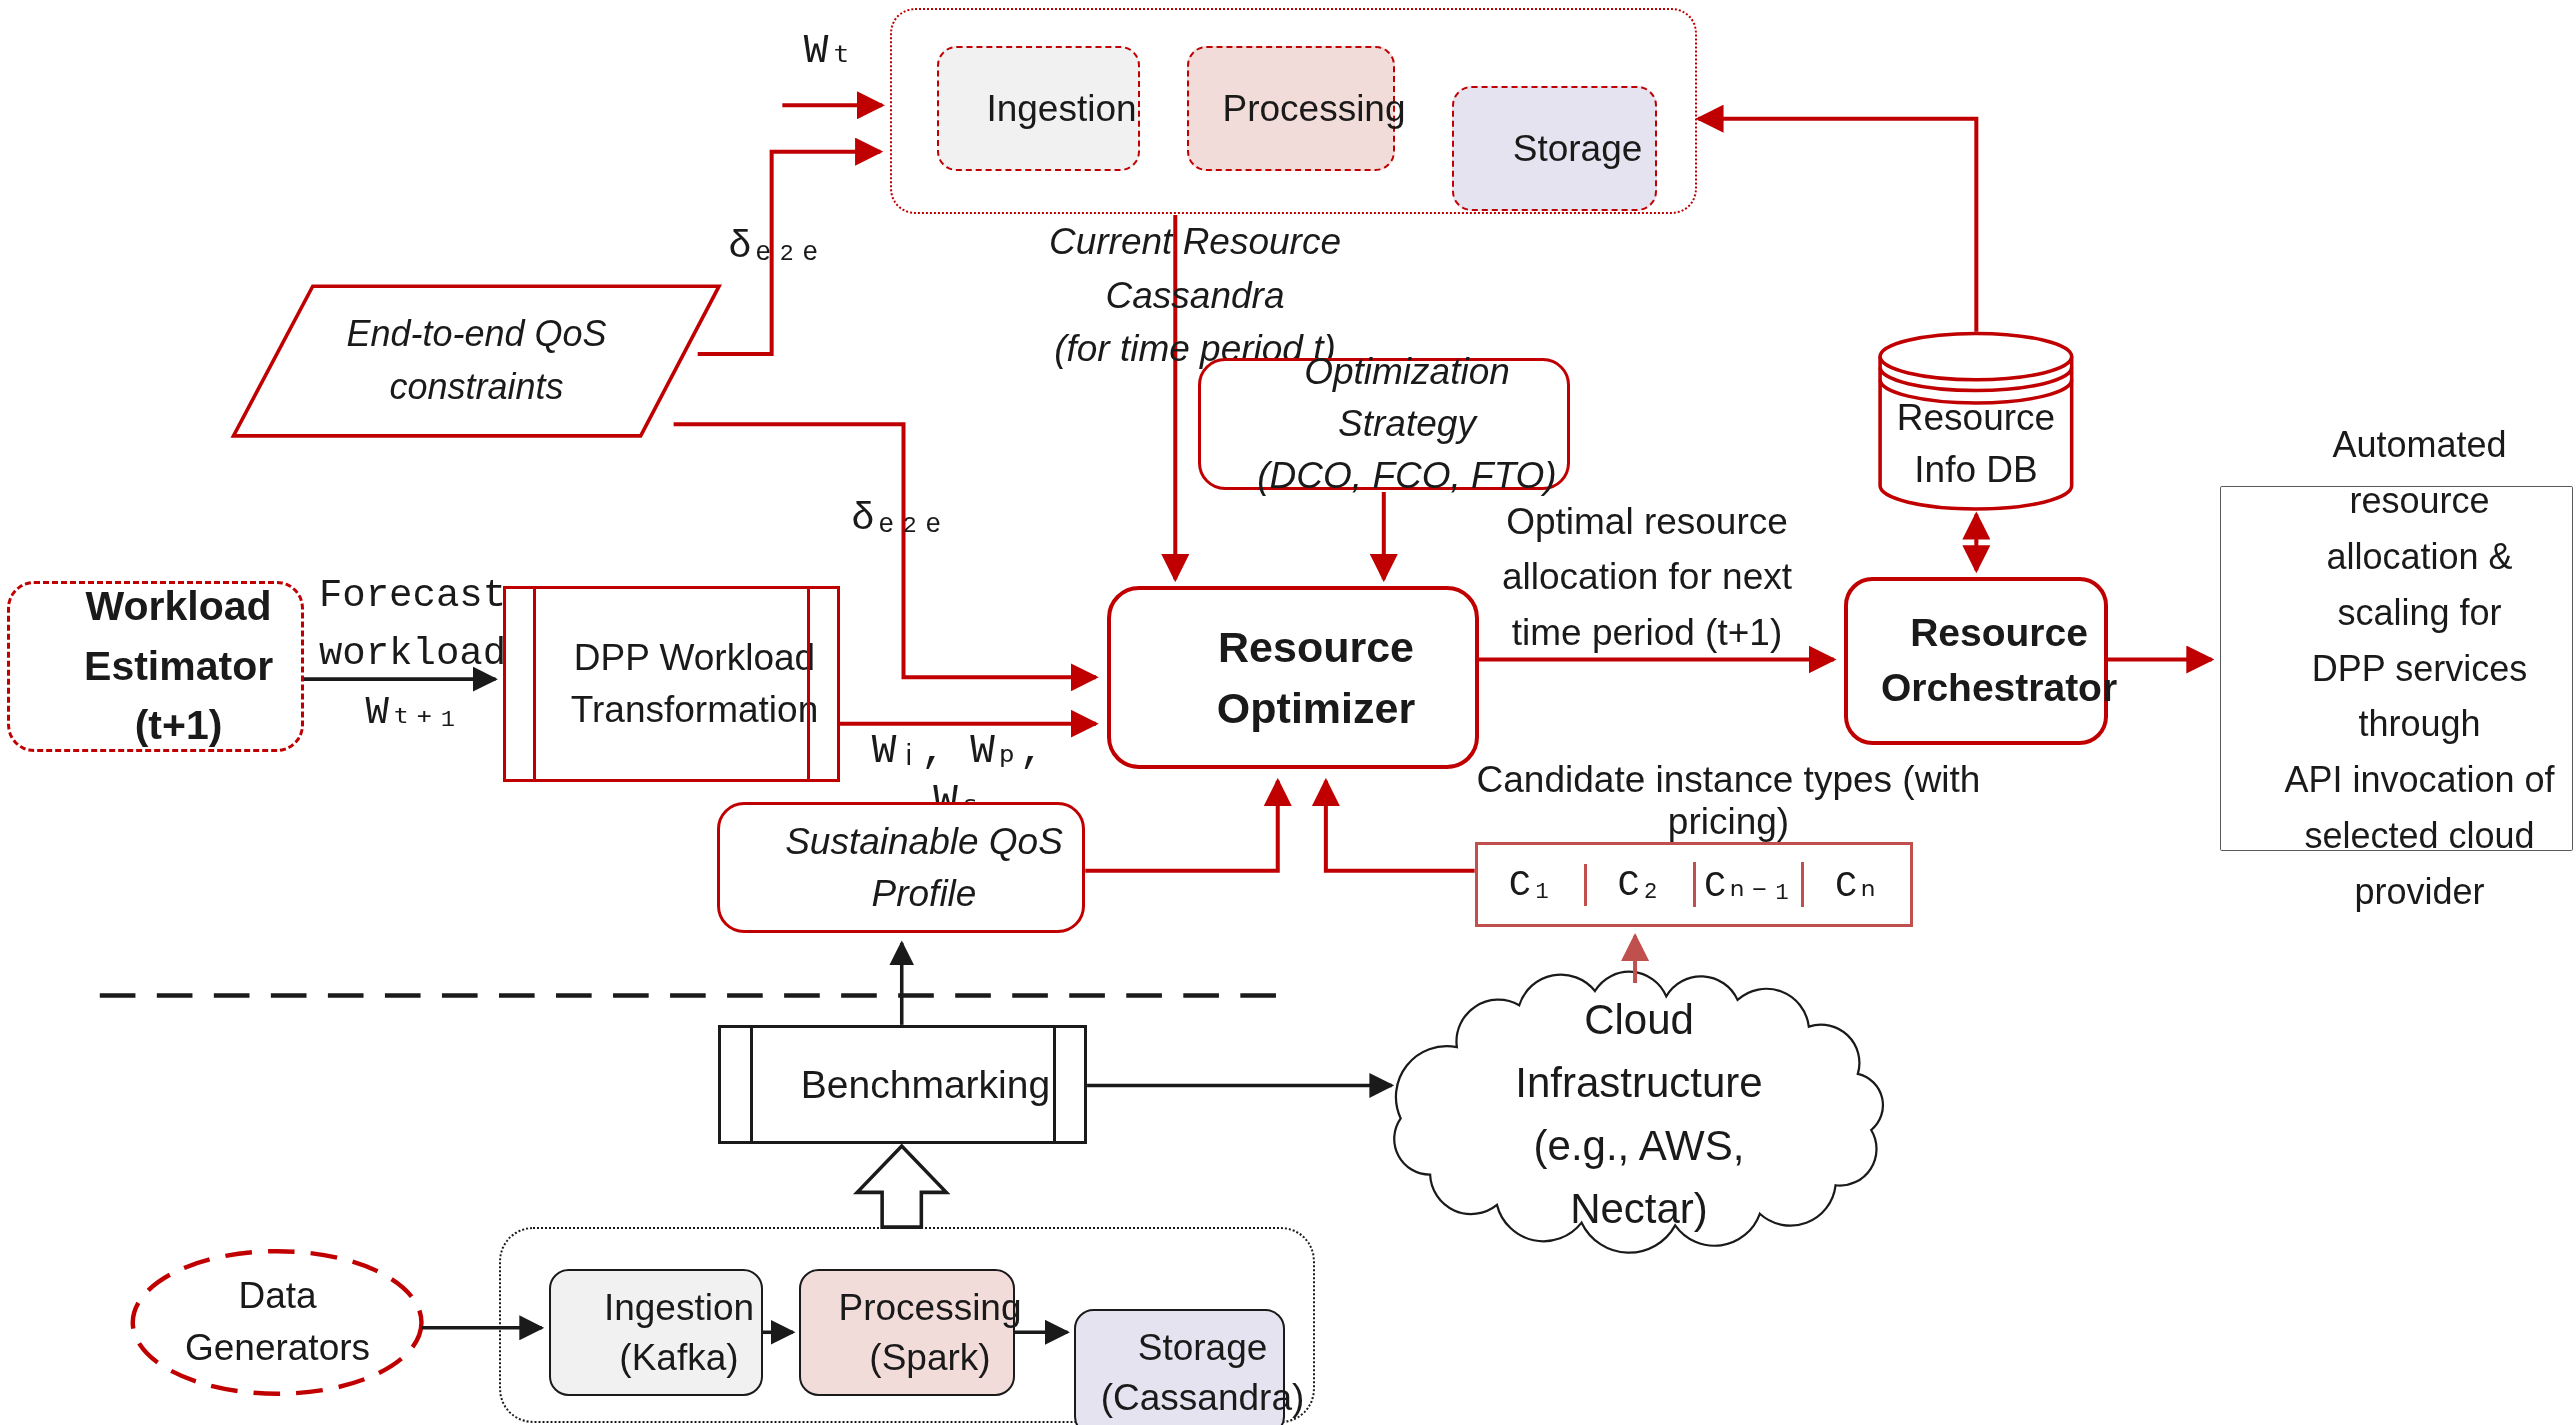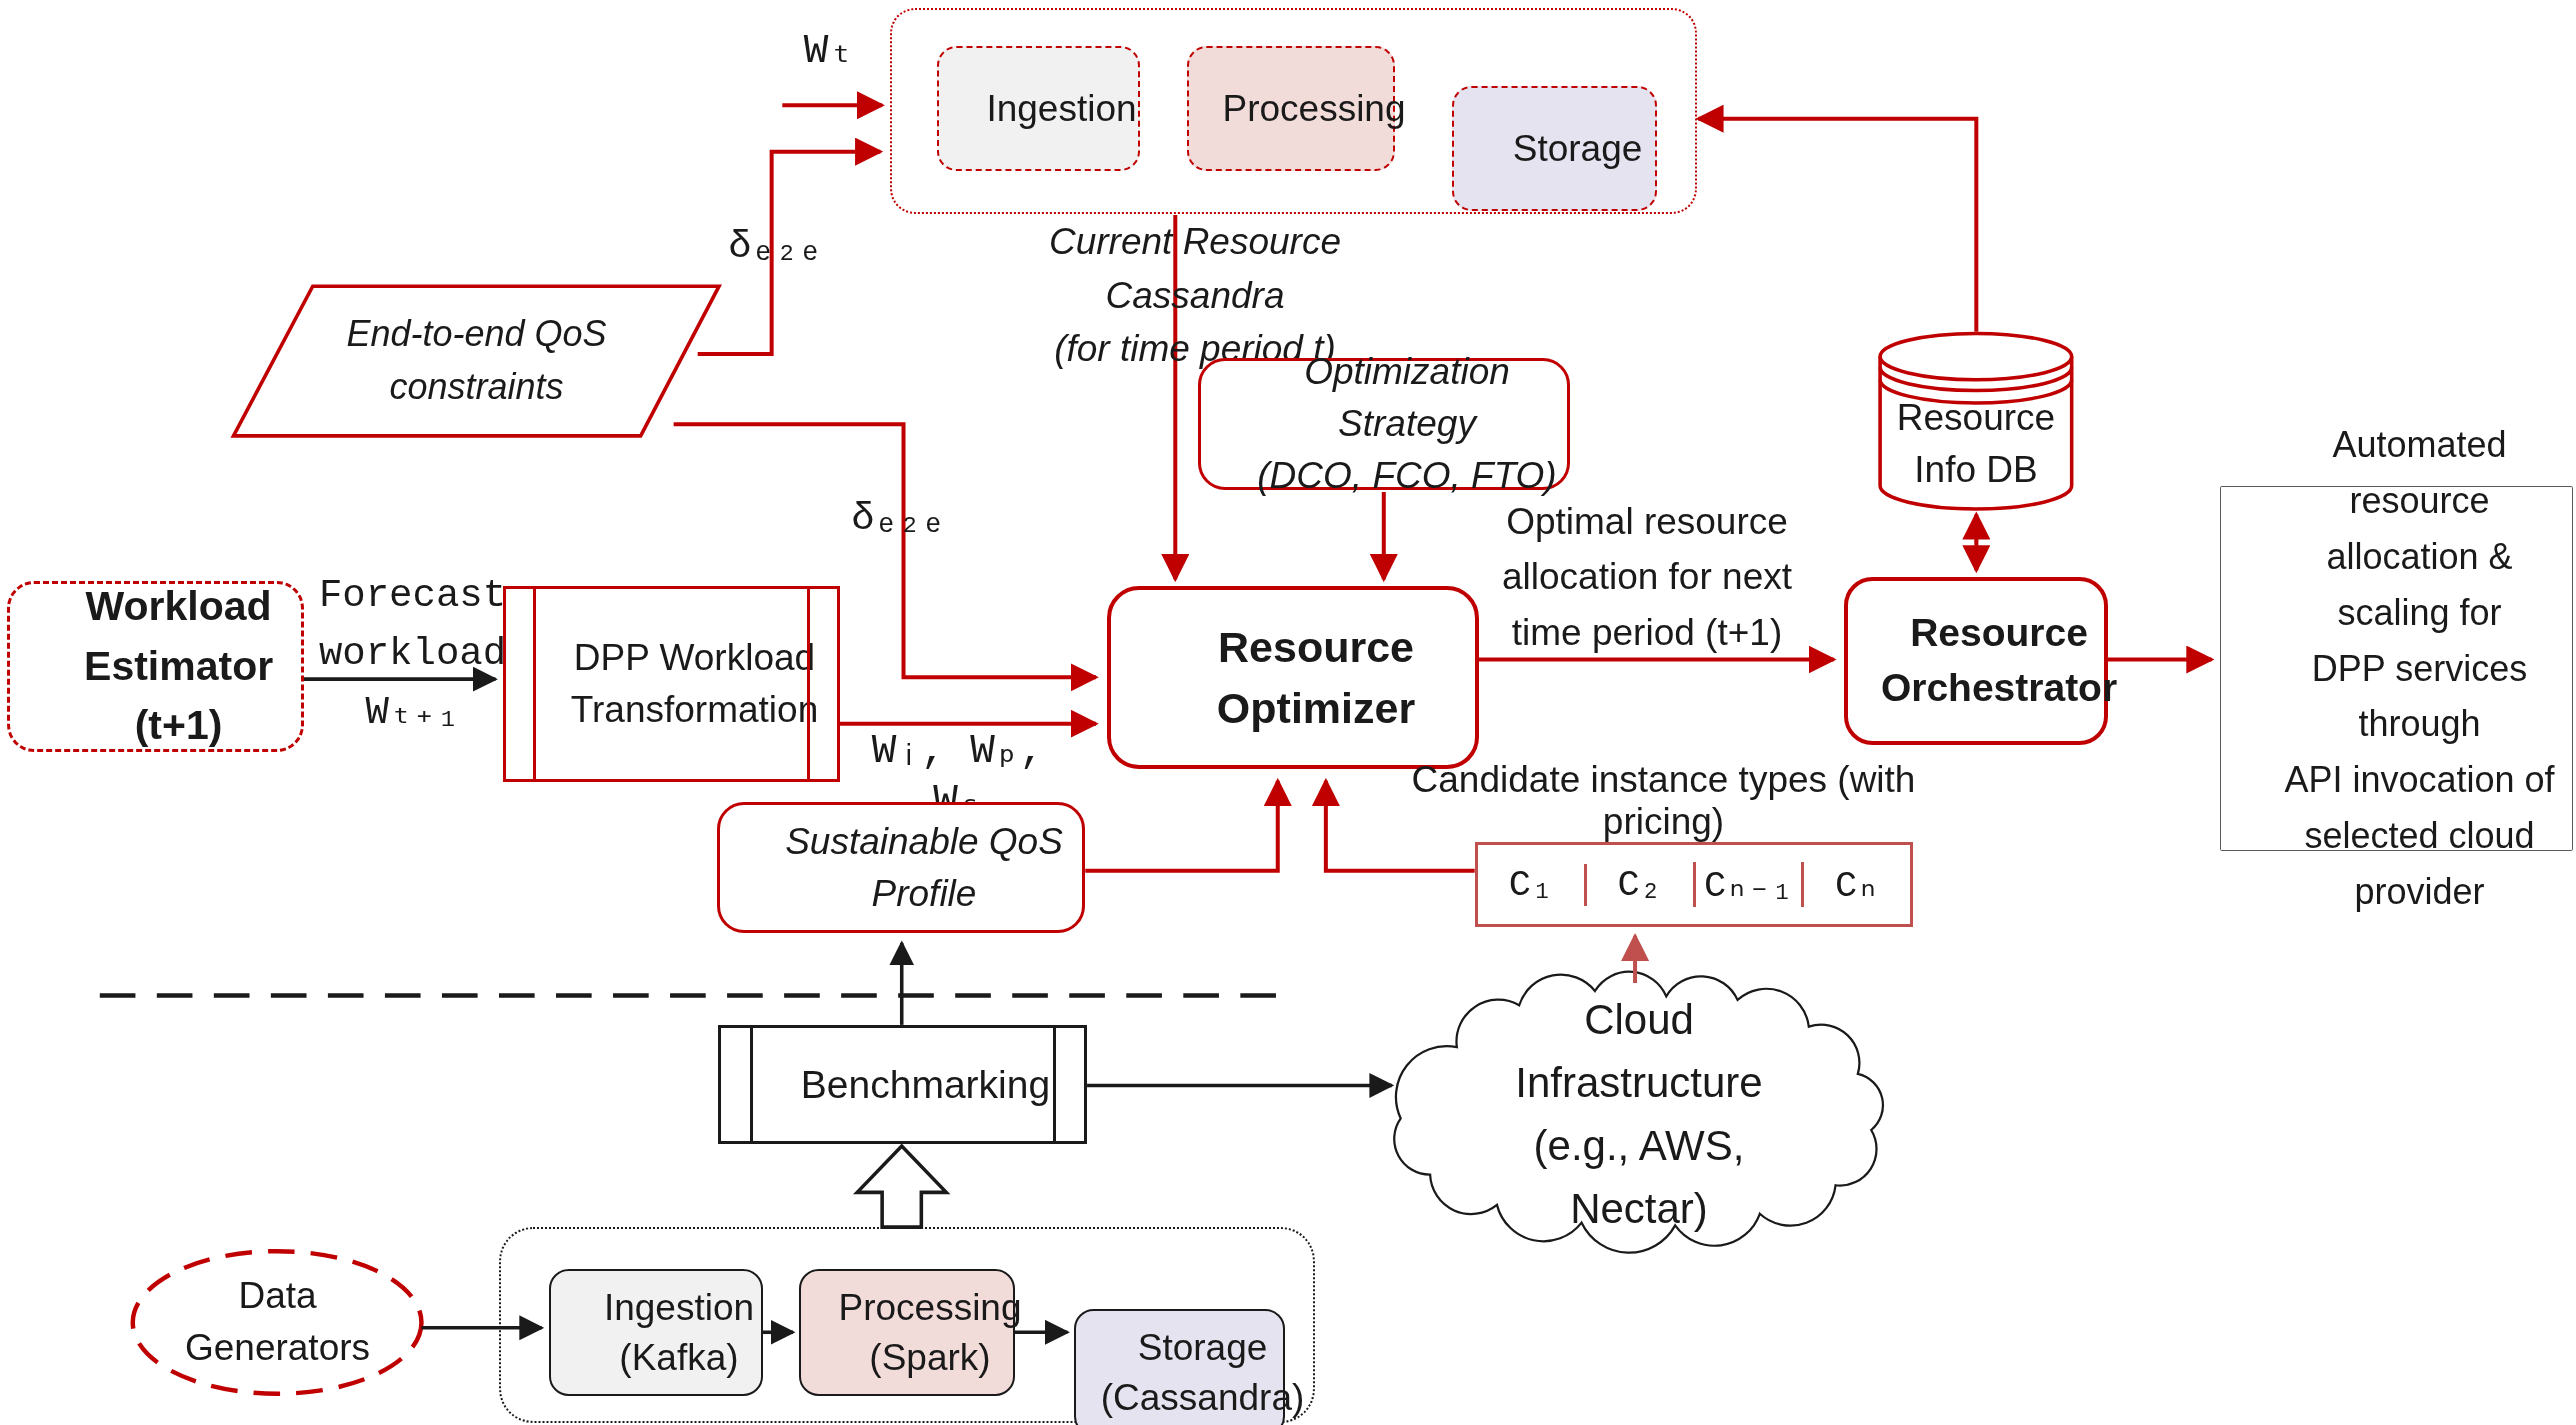--- a/index.html
+++ b/index.html
@@ -141,21 +141,21 @@
 
   <div class="box graybox" style="left:2220px;top:486px;width:353px;height:365px;"><span>Automated resource
 allocation &amp; scaling for
 DPP services through
 API invocation of
 selected cloud provider</span></div>
 
   <div class="box redbox it" style="left:717px;top:802px;width:368px;height:131px;"><span>Sustainable QoS
 Profile</span></div>
 
-  <div class="lbl" style="left:1374px;top:777px;width:579px;height:48px;font-size:37px;">Candidate instance types (with pricing)</div>
+  <div class="lbl" style="left:1439px;top:777px;width:579px;height:48px;font-size:37px;">Candidate instance types (with pricing)</div>
   <div class="box cells">
     <div class="cell glyphs">C₁</div>
     <div class="cell glyphs">C₂</div>
     <div class="cell glyphs">Cₙ₋₁</div>
     <div class="cell glyphs">Cₙ</div>
   </div>
 
   <div class="box" style="left:718px;top:1025px;width:369px;height:119px;border:3.6px solid #1a1a1a;font-size:39px;">
     <div class="bars black" style="left:28.5px;"></div>
     <div class="bars black" style="right:28.5px;"></div>

